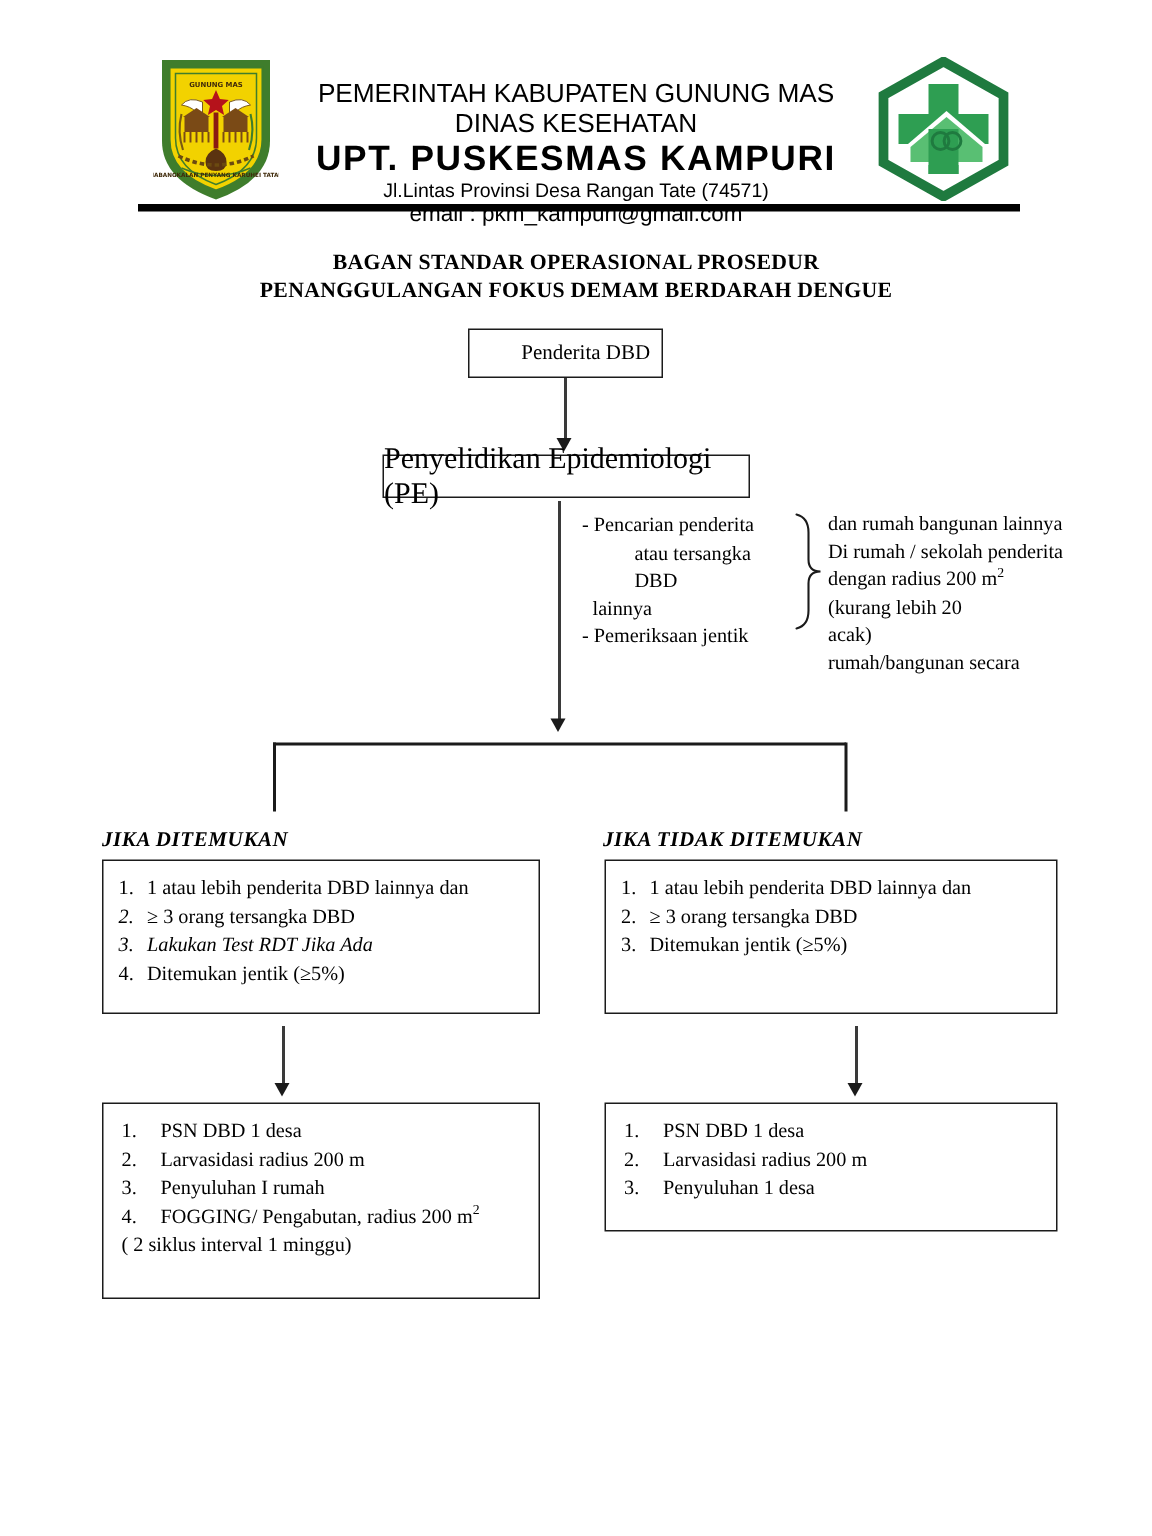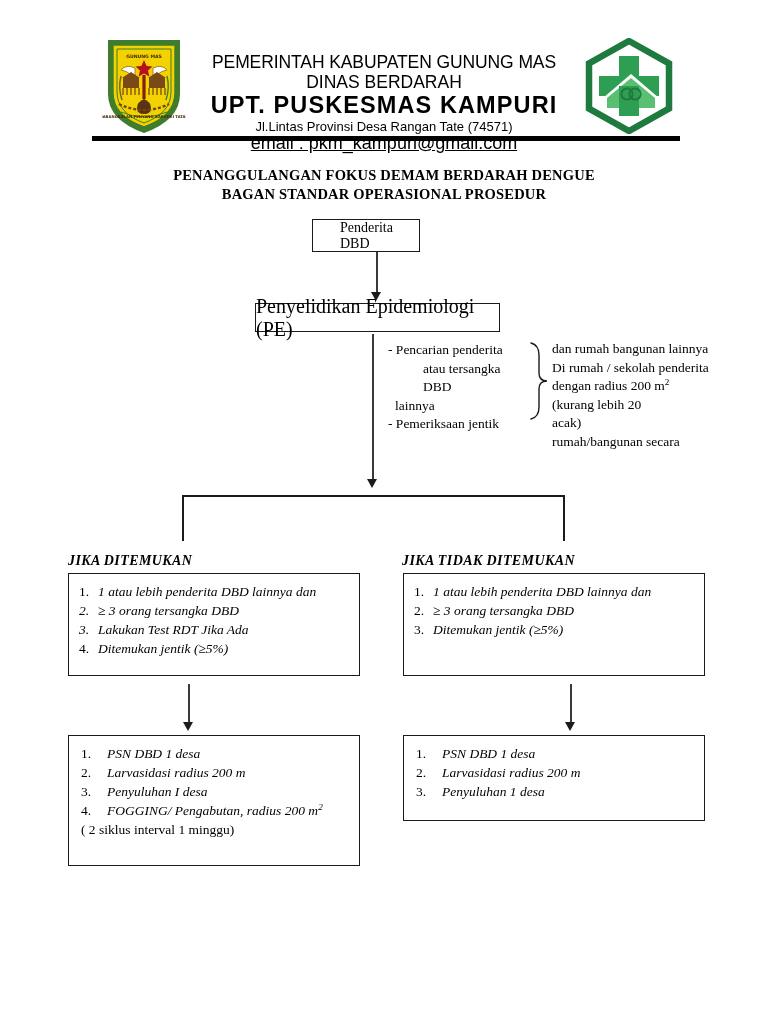--- a/index.html
+++ b/index.html
@@ -17,55 +17,55 @@
   .logo-left{position:absolute;left:10px;top:2px;width:84px;height:100px;}
   .logo-right{position:absolute;left:489px;top:4px;width:96px;height:96px;}
   .header-text{
     position:absolute;left:96px;top:2px;width:392px;
     text-align:center;font-family:"Liberation Sans", sans-serif;
   }
   .h-line1{font-size:17.5px;line-height:20px;letter-spacing:-0.1px;margin-top:16px;}
   .h-line2{font-size:17.5px;line-height:20px;}
   .h-line3{font-size:23.5px;font-weight:bold;line-height:27px;letter-spacing:1.1px;}
   .h-line4{font-size:13px;line-height:16px;}
-  .h-line5{font-size:18px;line-height:16px;text-decoration:underline;}
+  .h-line5{font-size:15px;line-height:16px;}
   .rule{position:absolute;left:92px;top:136px;width:588px;height:5px;background:#000;}
 
   
   .doc-title{
     position:absolute;left:0;top:166px;width:768px;text-align:center;
     font-family:"Liberation Serif", serif;font-weight:bold;font-size:14.5px;
     line-height:19px;letter-spacing:0.2px;
   }
 
   
   .box{position:absolute;border:1.4px solid #1b1b1b;background:#fff;box-sizing:border-box;}
   .box-center{display:flex;align-items:center;justify-content:center;}
 
-  .box-penderita{left:312px;top:219px;width:108px;height:33px;font-size:14px;padding-left:27px;}
+  .box-penderita{left:312px;top:219px;width:130px;height:33px;font-size:14px;padding-left:27px;}
   .box-pe{left:255px;top:303px;width:245px;height:29px;font-size:20px;}
 
   .box-cond-left{left:68px;top:573px;width:292px;height:103px;}
   .box-cond-right{left:403px;top:573px;width:302px;height:103px;}
   .box-act-left{left:68px;top:735px;width:292px;height:131px;}
   .box-act-right{left:403px;top:735px;width:302px;height:86px;}
 
   
   .branch-head{
     position:absolute;font-family:"Liberation Serif", serif;
     font-weight:bold;font-style:italic;font-size:14px;letter-spacing:0.4px;
   }
   .branch-head-left{left:68px;top:553px;width:292px;}
   .branch-head-right{left:402px;top:553px;width:302px;}
 
   
   .numlist{margin:0;padding:8px 0 0 0;list-style:none;font-size:13.5px;line-height:19px;}
   .numlist li{display:flex;padding-left:10px;}
   .numlist .num{width:19px;flex:0 0 19px;}
-  .numlist .txt{flex:1;font-style:italic;}
+  .numlist .txt{flex:1;}
   .it{font-style:italic;}
   .numlist.wide .num{width:26px;flex:0 0 26px;}
   .numlist.wide li{padding-left:12px;}
   .sub-line{padding-left:41px;}
 
   
   .pe-note-left{
     position:absolute;left:388px;top:341px;width:140px;
     font-size:13.5px;line-height:18.5px;
   }
@@ -117,21 +117,21 @@
         <path d="M65 40 q3 12 -1 24" stroke="#3f7d2c" stroke-width="1.4" fill="none"></path>
 
         <path d="M17 68 q25 12 50 0" stroke="#6b4a10" stroke-width="2.4" fill="none" stroke-dasharray="3 2"></path>
         <path d="M19 76 q23 10 46 0" stroke="#3f7d2c" stroke-width="1" fill="none"></path>
         <text x="42" y="82" font-family="DejaVu Sans, sans-serif" font-size="3.8" fill="#3f2a0a" text-anchor="middle" font-weight="bold">HABANGKALAN PENYANG KARUHEI TATAU</text>
       </svg>
     </div>
 
     <div class="header-text">
       <div class="h-line1">PEMERINTAH KABUPATEN GUNUNG MAS</div>
-      <div class="h-line2">DINAS BERDARAH</div>
+      <div class="h-line2">DINAS KESEHATAN</div>
       <div class="h-line3">UPT. PUSKESMAS KAMPURI</div>
       <div class="h-line4">Jl.Lintas Provinsi Desa Rangan Tate (74571)</div>
       <div class="h-line5">email : pkm_kampuri@gmail.com</div>
     </div>
 
     <div class="logo-right">
       <svg viewBox="0 0 96 96" width="96" height="96">
         <polygon points="48,3 88,25.5 88,70.5 48,93 8,70.5 8,25.5" fill="none" stroke="#1f7a3f" stroke-width="6.5"></polygon>
         <path d="M38 18 H58 V38 H78 V58 H58 V78 H38 V58 H18 V38 H38 Z" fill="#2e9e52"></path>
         <path d="M22 60 L50 36 L78 60 L78 72 L22 72 Z" fill="#ffffff"></path>
@@ -139,22 +139,22 @@
         <path d="M38 48 H58 V78 H38 Z" fill="#2e9e52"></path>
         <circle cx="46" cy="56" r="5.6" fill="none" stroke="#1f7a3f" stroke-width="2"></circle>
         <circle cx="54" cy="56" r="5.6" fill="none" stroke="#1f7a3f" stroke-width="2"></circle>
       </svg>
     </div>
   </div>
 
   <div class="rule"></div>
 
   <div class="doc-title">
+    <div>BAGAN STANDAR OPERASIONAL PROSEDUR</div>
     <div>PENANGGULANGAN FOKUS DEMAM BERDARAH DENGUE</div>
-    <div>BAGAN STANDAR OPERASIONAL PROSEDUR</div>
   </div>
 
   <div class="box box-center box-penderita">
     <span>Penderita DBD</span>
   </div>
 
   <div class="vline" style="left:376px;top:252px;height:41px;"></div>
   <div class="arrowhead" style="left:371.3px;top:292px;"></div>
 
   <div class="box box-center box-pe">
@@ -221,21 +221,21 @@
       <li>
         <span class="num">1.</span>
         <span class="txt">PSN  DBD  1 desa</span>
       </li>
       <li>
         <span class="num">2.</span>
         <span class="txt">Larvasidasi  radius 200 m</span>
       </li>
       <li>
         <span class="num">3.</span>
-        <span class="txt">Penyuluhan I desa</span>
+        <span class="txt">Penyuluhan I rumah</span>
       </li>
       <li>
         <span class="num">4.</span>
         <span class="txt">FOGGING/ Pengabutan, radius 200 m<sup>2</sup></span>
       </li>
       <li class="sub-line">
         <span>( 2 siklus interval 1 minggu)</span>
       </li>
     </ol>
   </div>

